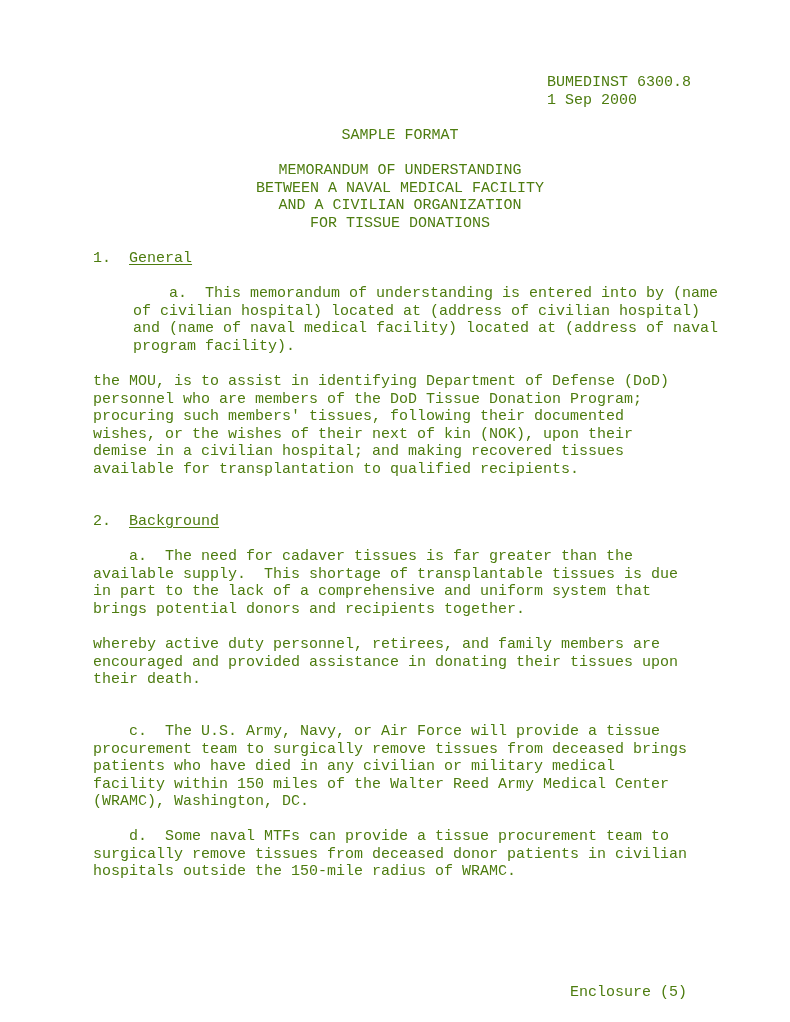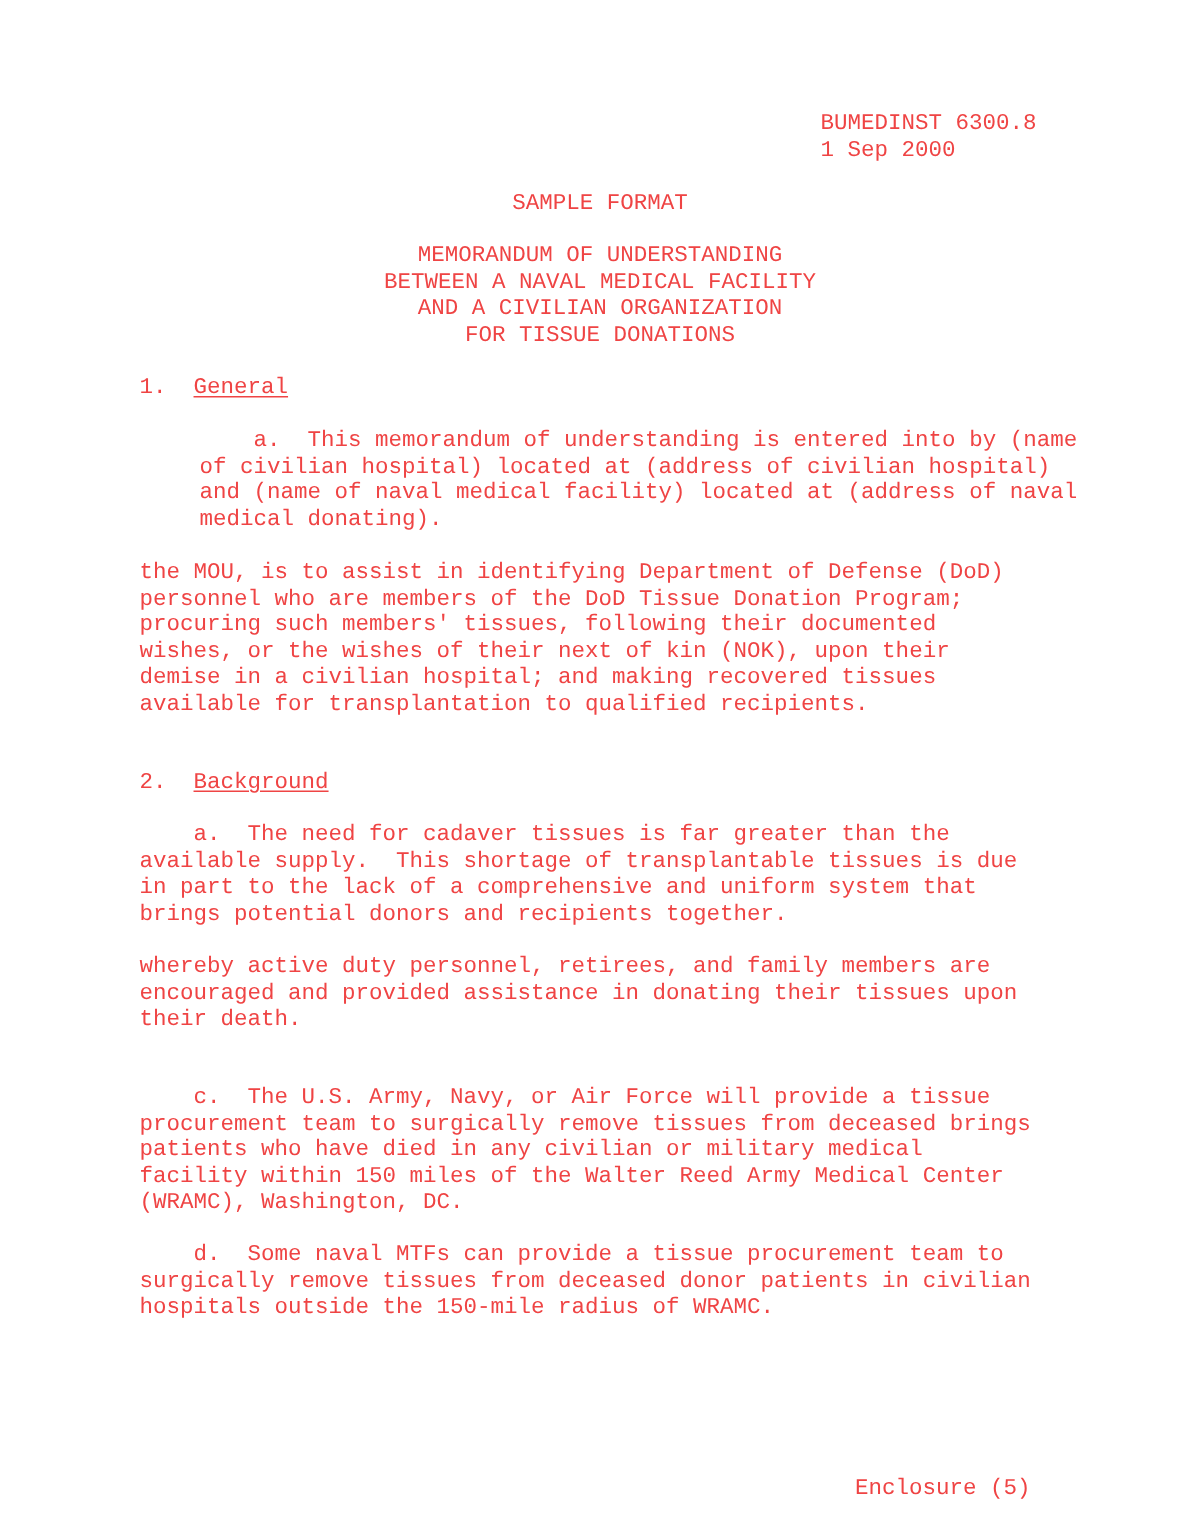--- a/index.html
+++ b/index.html
@@ -1,19 +1,19 @@
 <!DOCTYPE html>
 <html><head>
   <meta charset="utf-8">
   <style>
     html, body { margin: 0; padding: 0; background: #ffffff; }
     body { width: 790px; height: 1022px; position: relative; overflow: hidden; }
     .page {
       position: absolute; left: 0; top: 0; width: 790px; height: 1022px;
-      background: #ffffff; color: #ef4444;
+      background: #ffffff; color: #4d7c0f;
       font-family: "Liberation Mono", "DejaVu Sans Mono", monospace;
       font-size: 15px; line-height: 17.5px;
     }
     .ln { white-space: pre; display: block; height: 17.5px; }
     .header-ref { position: absolute; left: 547px; top: 74px; }
     .title-block { position: absolute; left: 0; width: 800px; text-align: center; }
     .sample { top: 127px; }
     .memo-title { top: 162px; }
     .section-head { position: absolute; left: 93px; font-family: Liberation Mono, monospace; }
     .section-head .u { text-decoration: underline; text-underline-offset: 2px; }
@@ -42,21 +42,21 @@
   </div>
 
   <div class="section-head" style="top:250px;">
     <span class="ln"><span>1.  </span><span class="u">General</span></span>
   </div>
 
   <div class="para" style="top:285px;margin-left:40px;">
     <span class="ln">    a.  This memorandum of understanding is entered into by (name</span>
     <span class="ln">of civilian hospital) located at (address of civilian hospital)</span>
     <span class="ln">and (name of naval medical facility) located at (address of naval</span>
-    <span class="ln">medical donating).</span>
+    <span class="ln">program facility).</span>
   </div>
 
   <div class="para" style="top:373px;">
     <span class="ln">the MOU, is to assist in identifying Department of Defense (DoD)</span>
     <span class="ln">personnel who are members of the DoD Tissue Donation Program;</span>
     <span class="ln">procuring such members' tissues, following their documented</span>
     <span class="ln">wishes, or the wishes of their next of kin (NOK), upon their</span>
     <span class="ln">demise in a civilian hospital; and making recovered tissues</span>
     <span class="ln">available for transplantation to qualified recipients.</span>
   </div>

